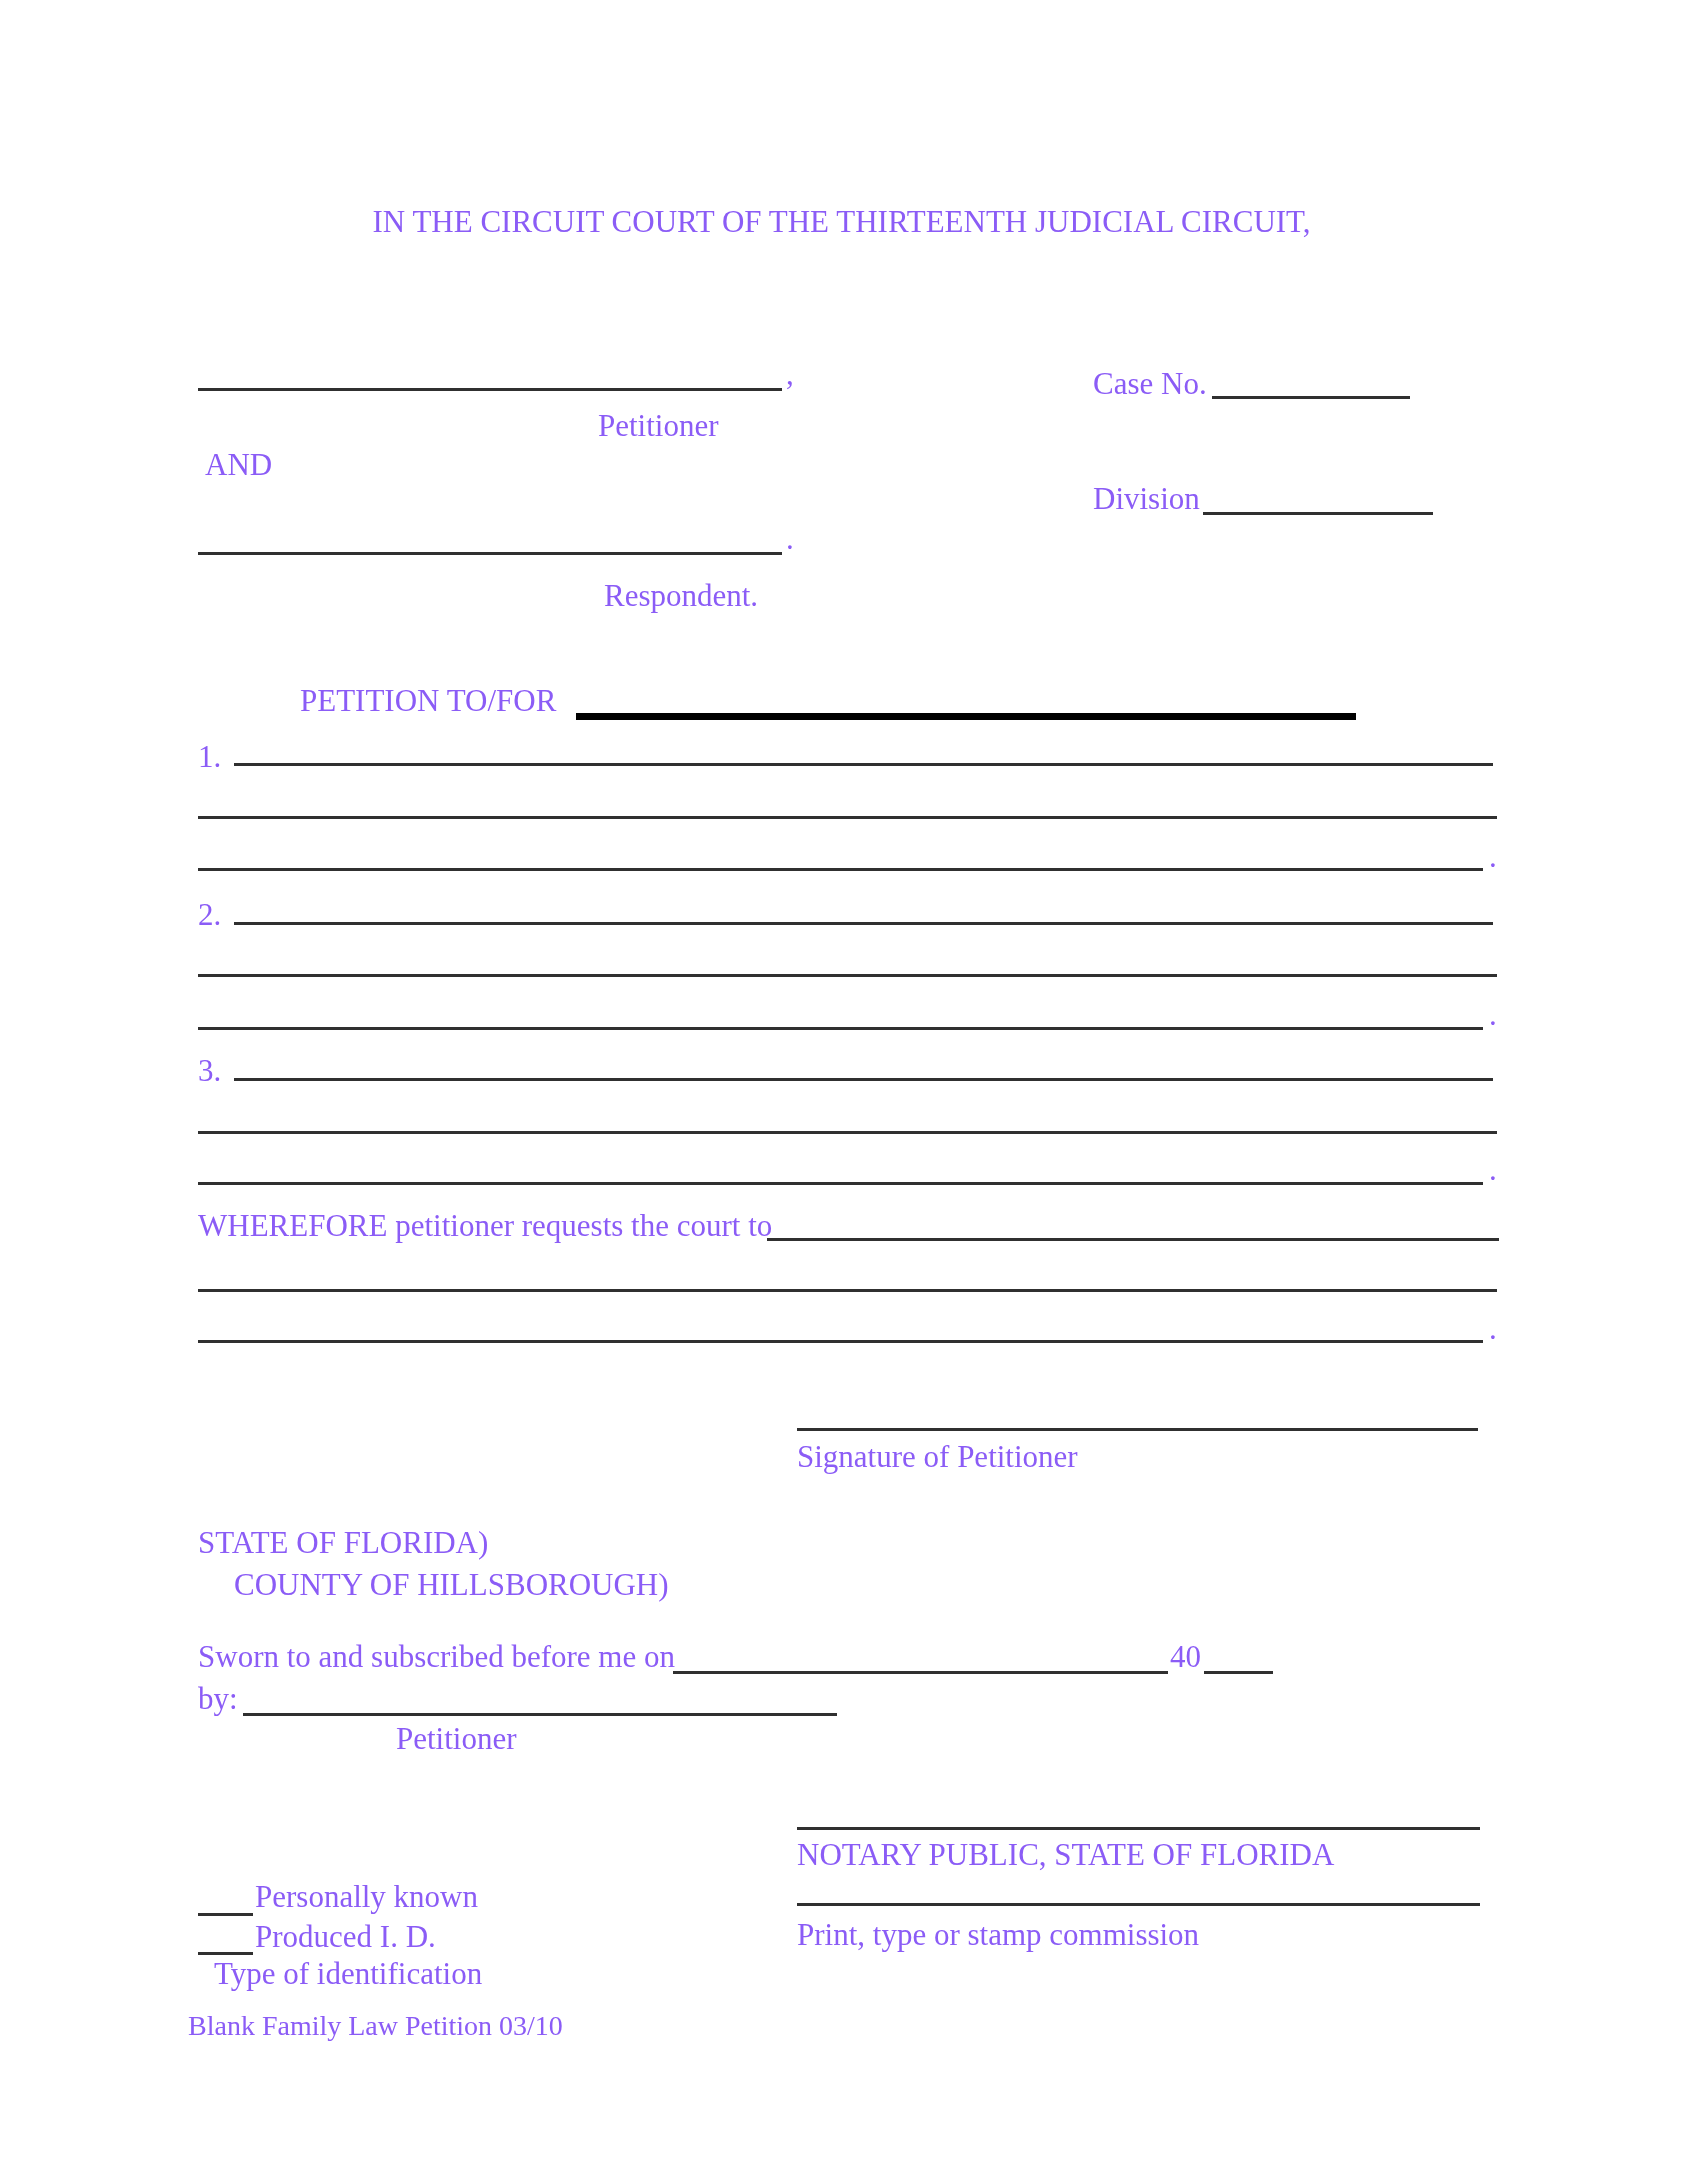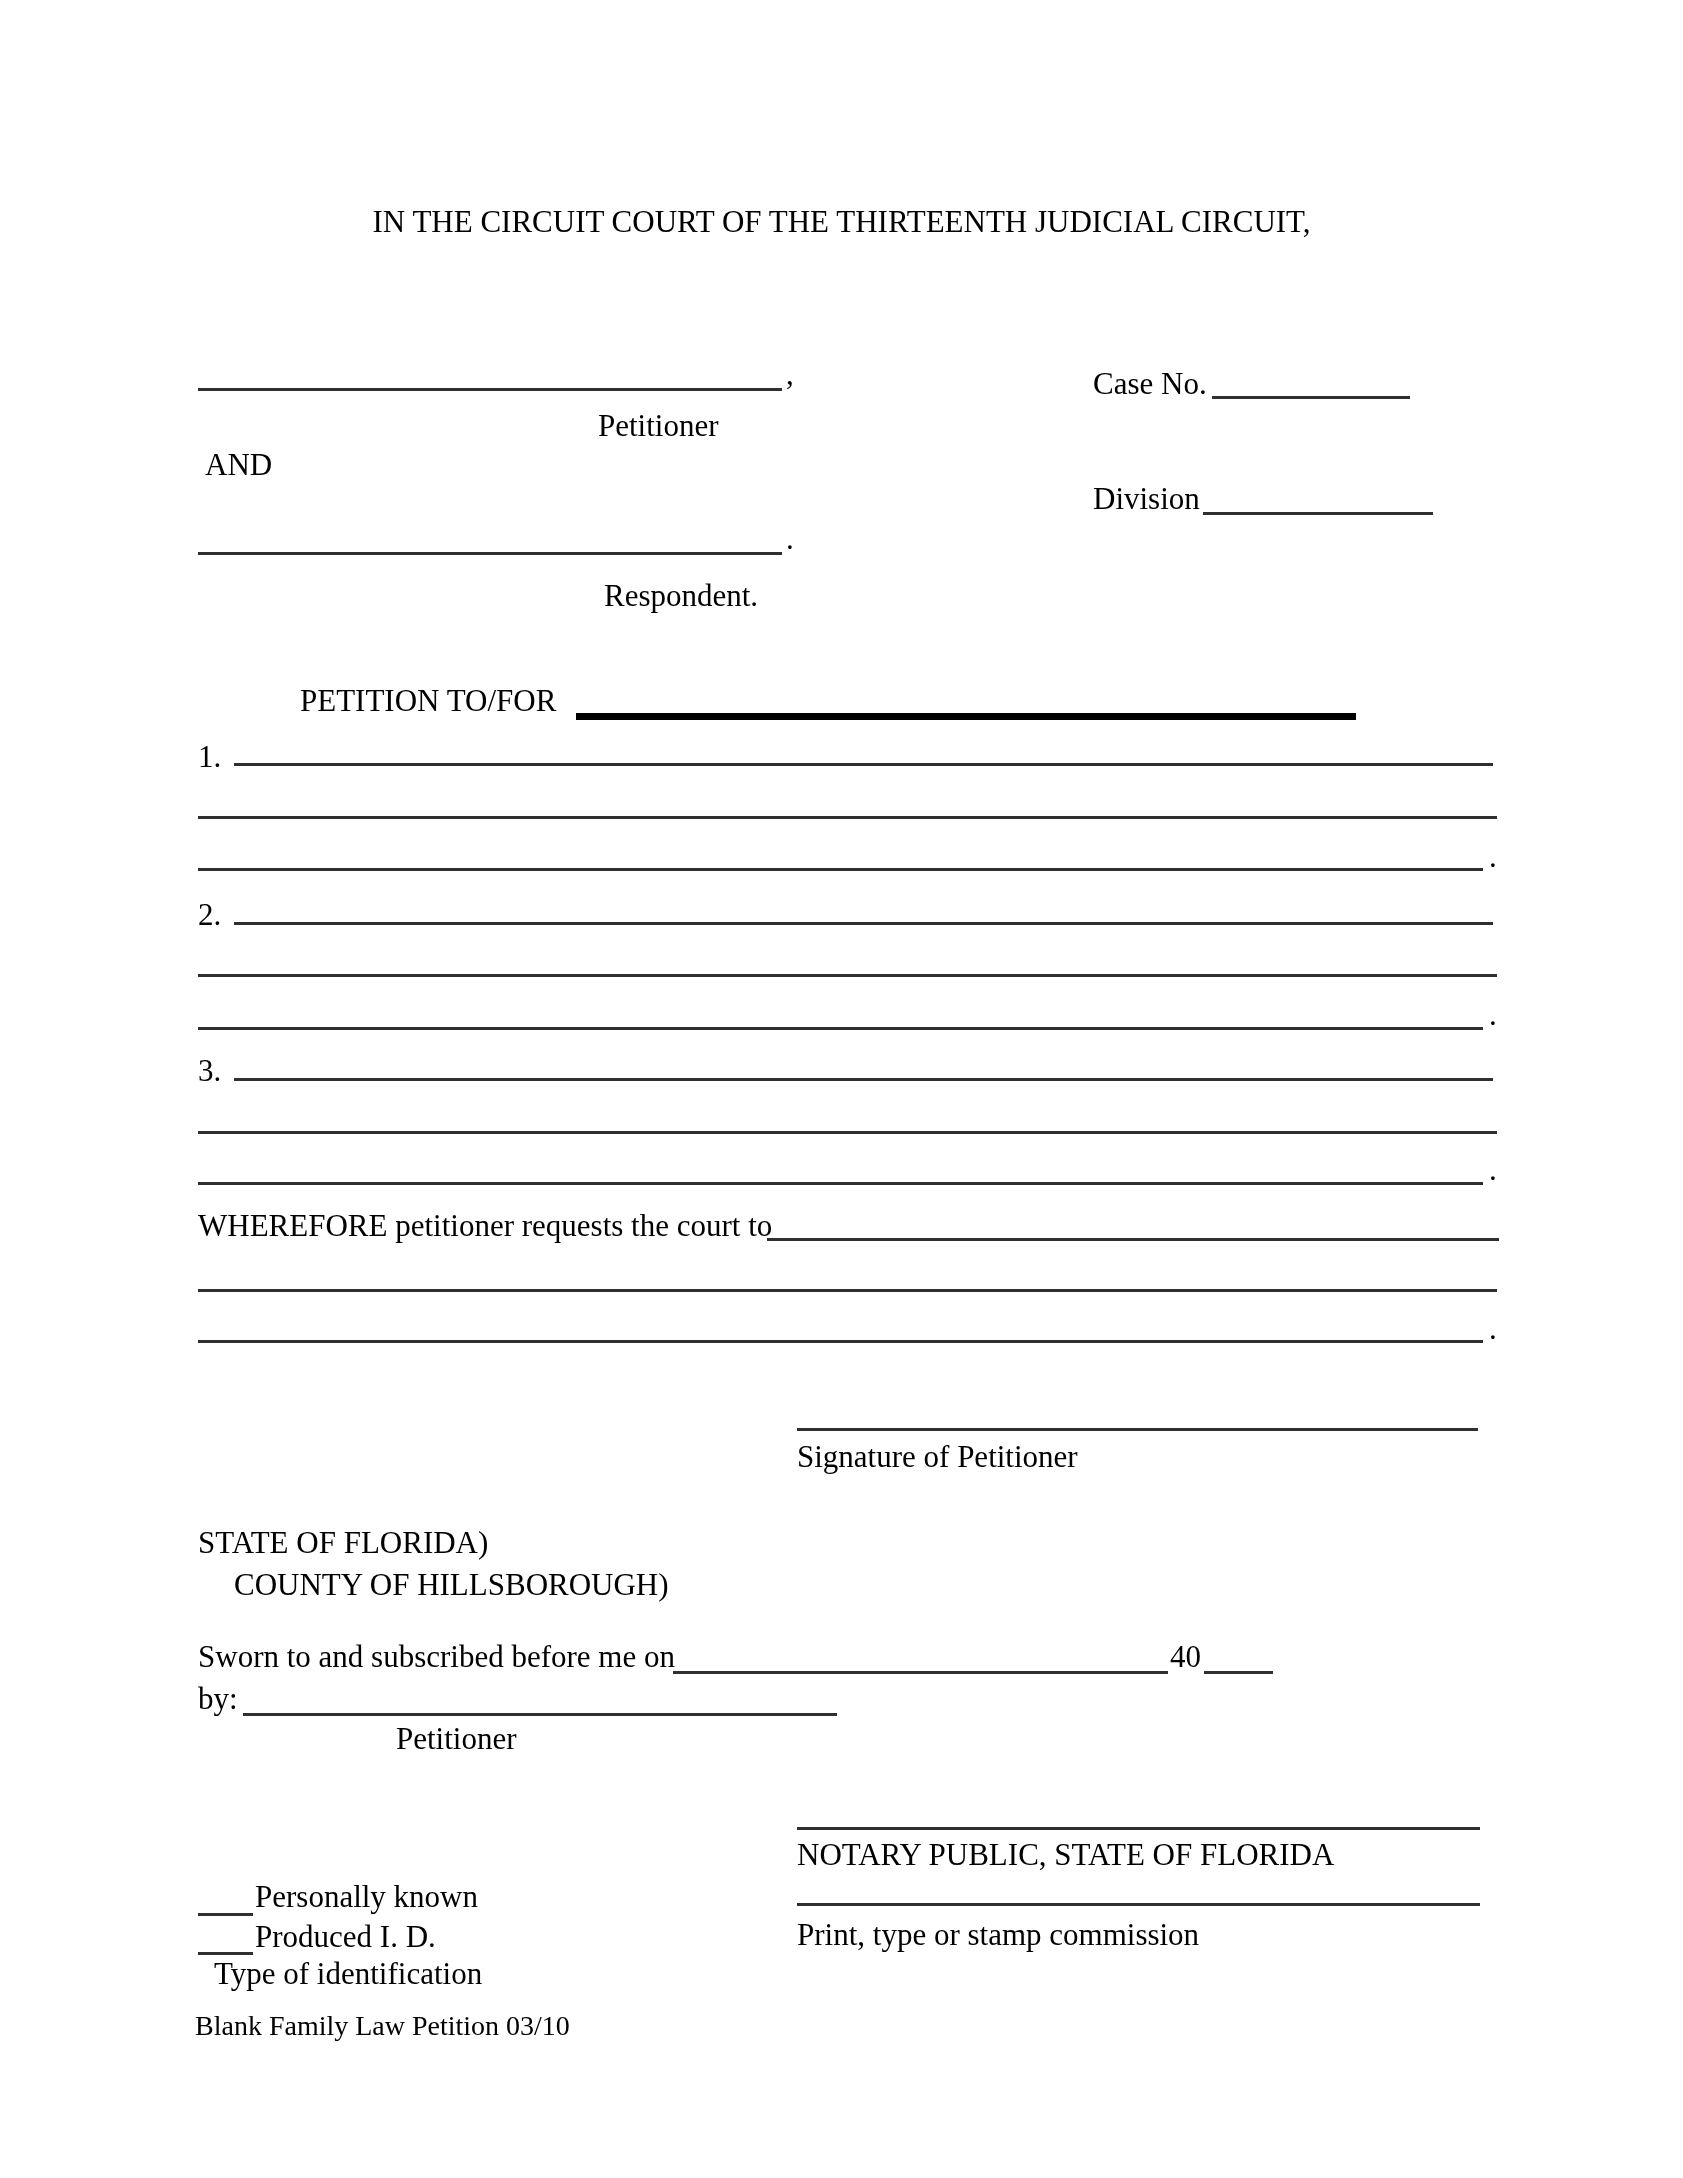--- a/index.html
+++ b/index.html
@@ -3,21 +3,21 @@
 <meta charset="utf-8">
 <style>
   html,body{margin:0;padding:0;background:#ffffff;}
   .page{
     position:relative;
     width:1683px;
     height:2178px;
     background:#ffffff;
     font-family:"Liberation Serif","DejaVu Serif",serif;
     font-size:31px;
-    color:#000000;
+    color:#8b5cf6;
     overflow:hidden;
   }
   .abs{position:absolute;white-space:nowrap;}
   .center{left:0;width:1683px;text-align:center;}
   .b{font-weight:normal;}
   .small{font-size:28px;}
   .rule{position:absolute;height:0;border-bottom:3px solid #303030;}
   .rule.thick{border-bottom:7px solid #000;}
 </style>
 </head>
@@ -89,16 +89,16 @@
   <div class="abs" style="left:255px;top:1879px;">Personally known</div>
 
   <div class="rule" style="left:797px;top:1903px;width:683px;"></div>
 
   <div class="rule" style="left:198px;top:1952px;width:55px;"></div>
   <div class="abs" style="left:255px;top:1919px;">Produced I. D.</div>
   <div class="abs" style="left:797px;top:1917px;">Print, type or stamp commission</div>
 
   <div class="abs" style="left:214px;top:1956px;">Type of identification</div>
 
-  <div class="abs small" style="left:195px;top:2010px;">Blank Family Law Petition 03/10</div>
+  <div class="abs small" style="left:188px;top:2010px;">Blank Family Law Petition 03/10</div>
 
 </div>
 
 
 </body></html>

